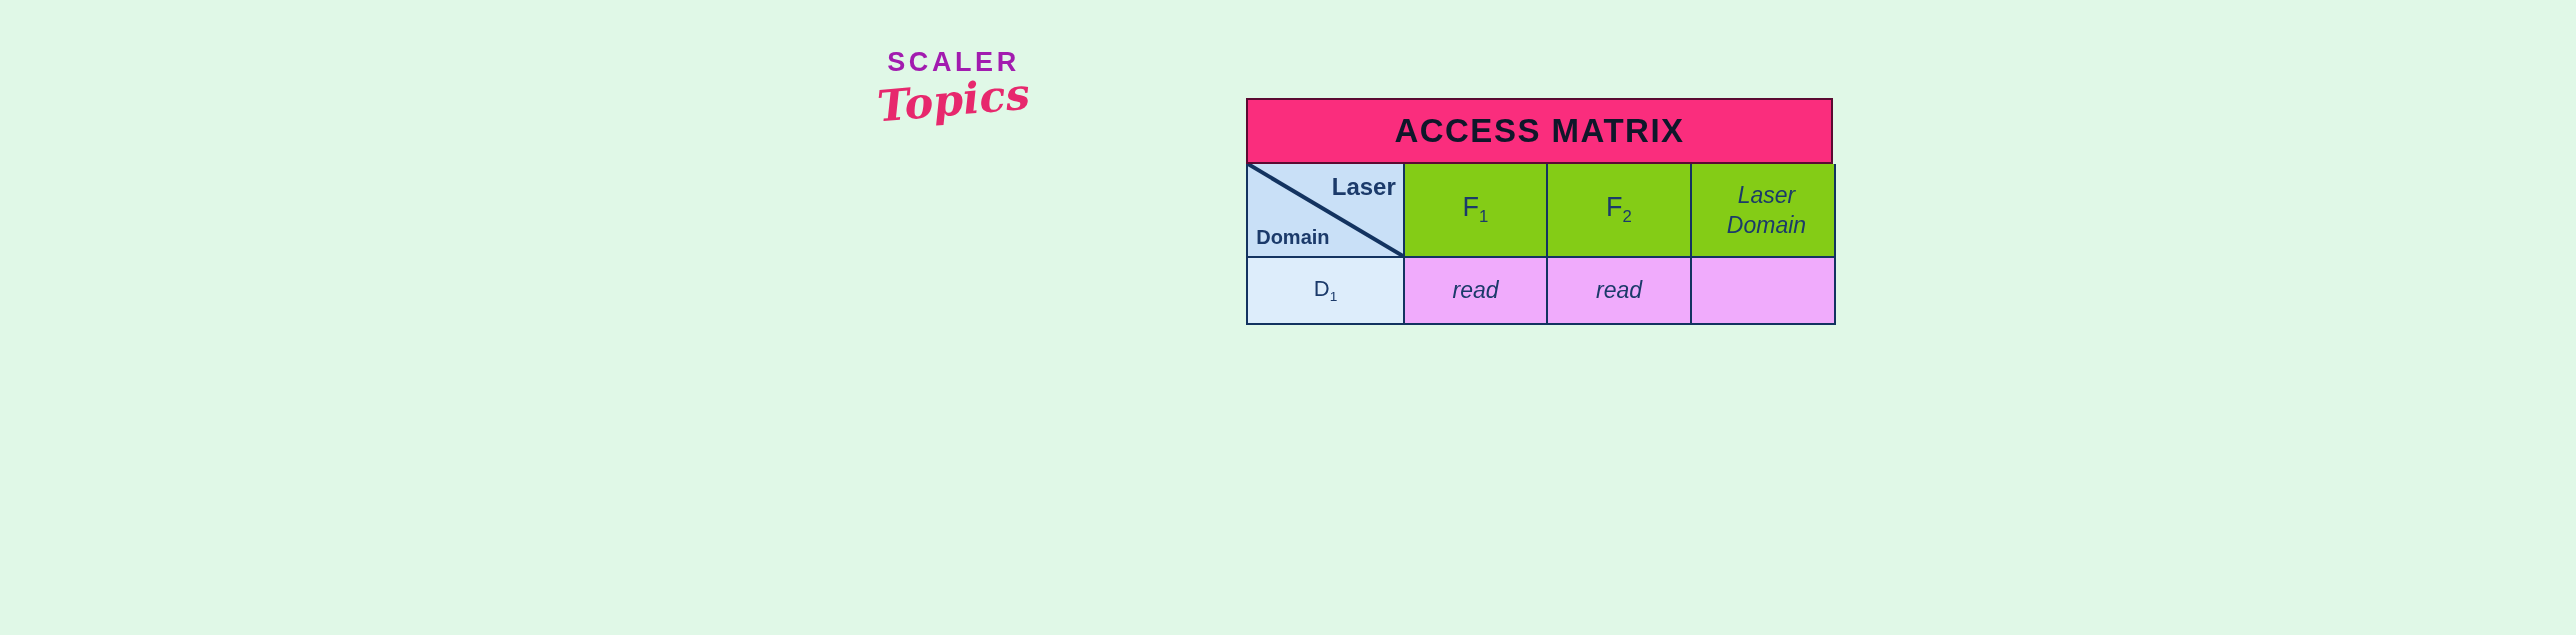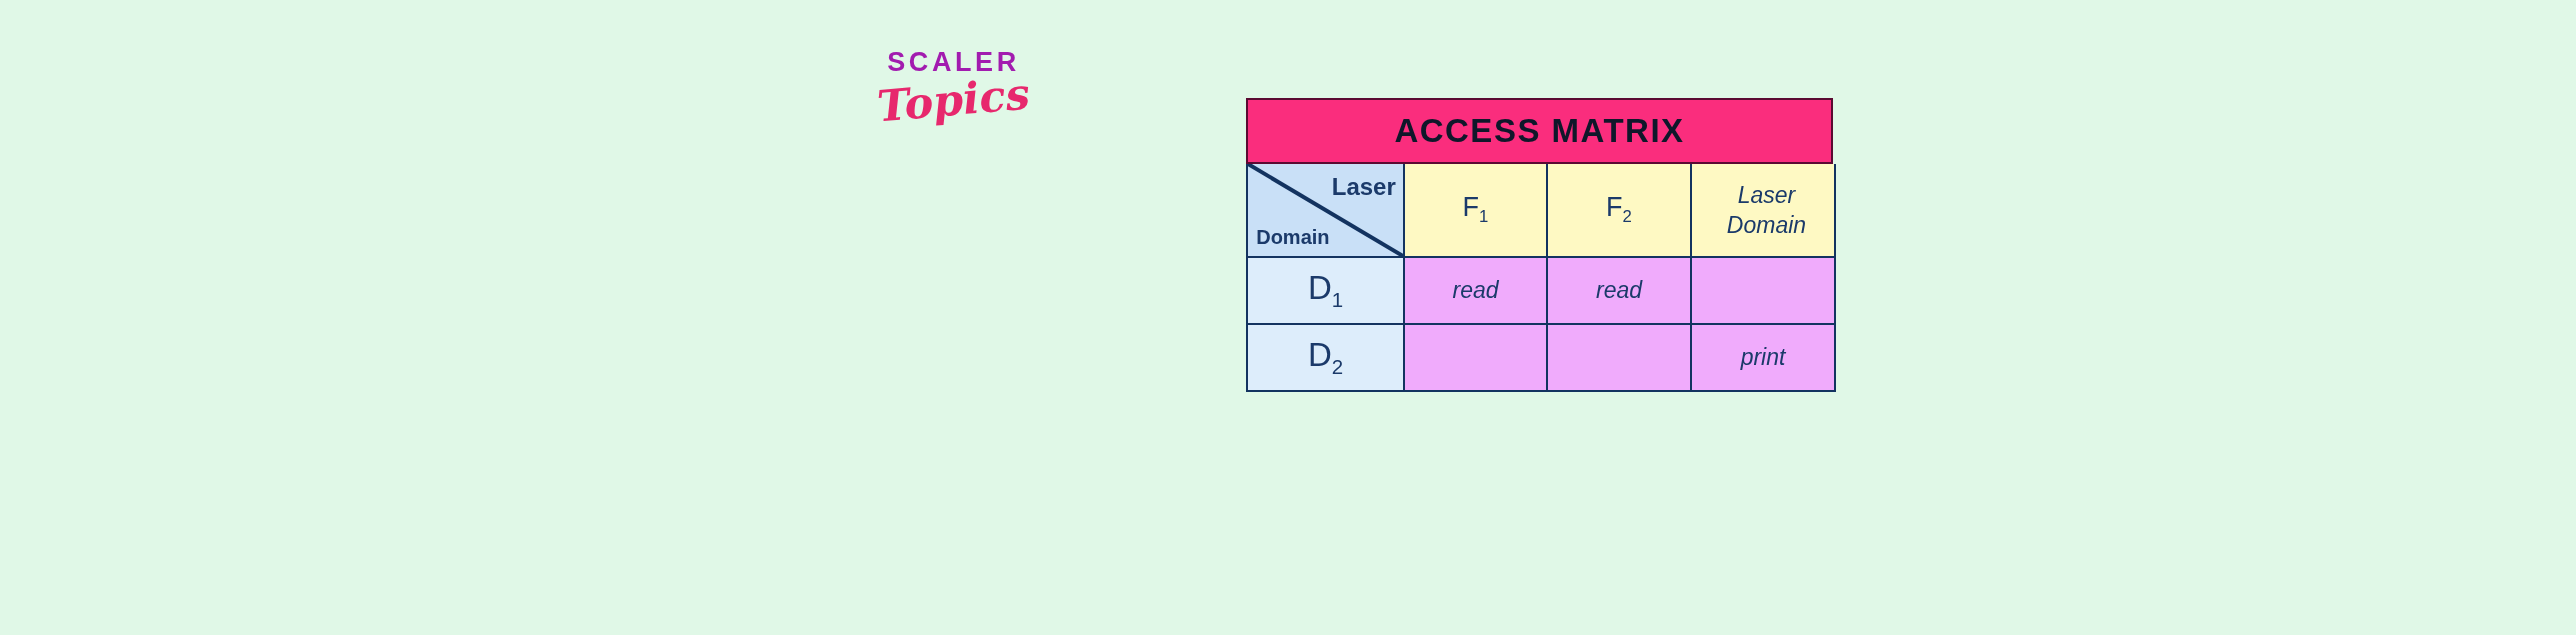--- a/index.html
+++ b/index.html
@@ -91,32 +91,32 @@
     font-weight: bold;
   }
   .corner-domain {
     position: absolute;
     bottom: 7.2px; left: 8.2px;
     font-size: 20px;
     font-weight: bold;
   }
 
   td.colhead {
-    background: #fef9c3;
+    background: #84cc16;
     font-size: 27px;
   }
   td.colhead.laser {
     font-style: italic;
     font-size: 23px;
     line-height: 1.32;
     padding-left: 7px;
   }
   td.rowhead {
     background: #ddedfb;
-    font-size: 33px;
+    font-size: 22px;
   }
   td.cell {
     background: #f0abfc;
     font-style: italic;
     font-size: 23px;
   }
   sub { font-size: 62%; }
 </style>
 </head>
 <body>
@@ -156,24 +156,18 @@
       </td>
     </tr>
 
     <tr class="data-row">
       <td class="rowhead"><span>D</span><sub>1</sub></td>
       <td class="cell">read</td>
       <td class="cell">read</td>
       <td class="cell"></td>
     </tr>
 
-    <tr class="data-row">
-      <td class="rowhead"><span>D</span><sub>2</sub></td>
-      <td class="cell"></td>
-      <td class="cell"></td>
-      <td class="cell">print</td>
-    </tr>
 
 
     </tbody>
   </table>
 </div>
 
 
 </body></html>

